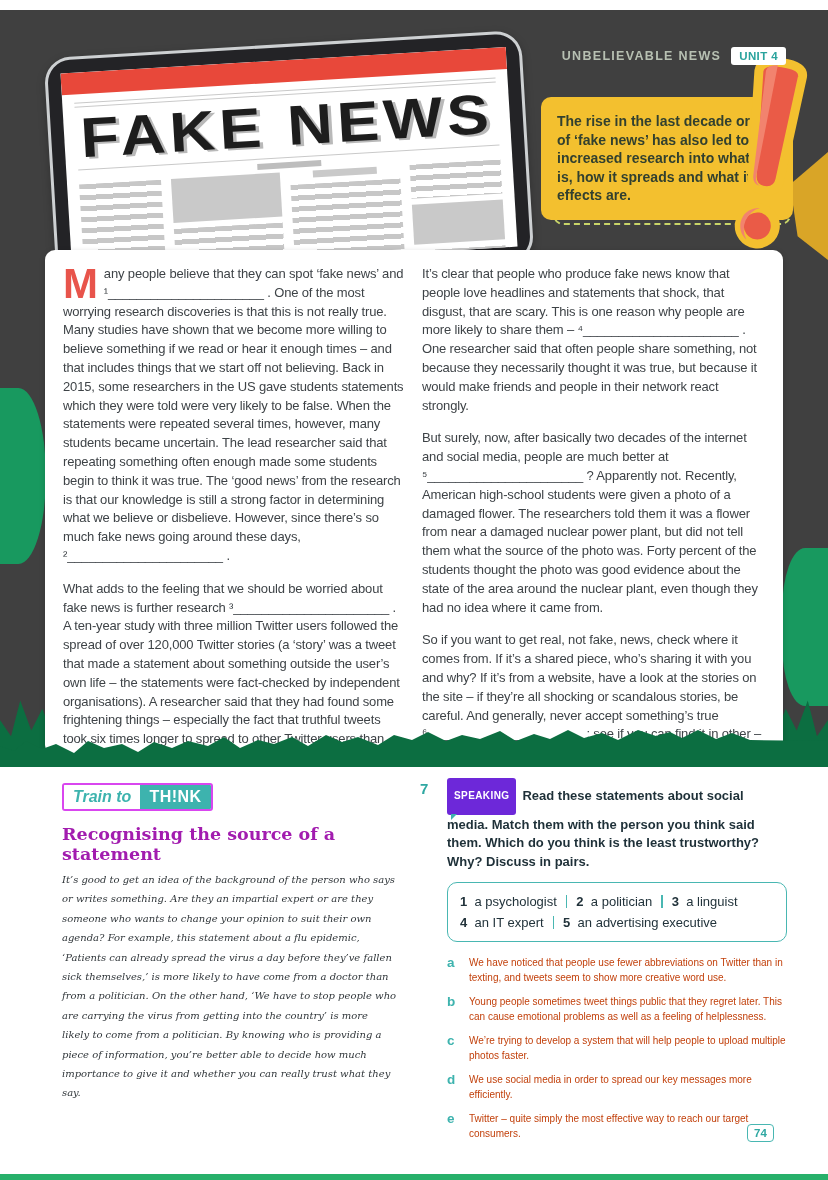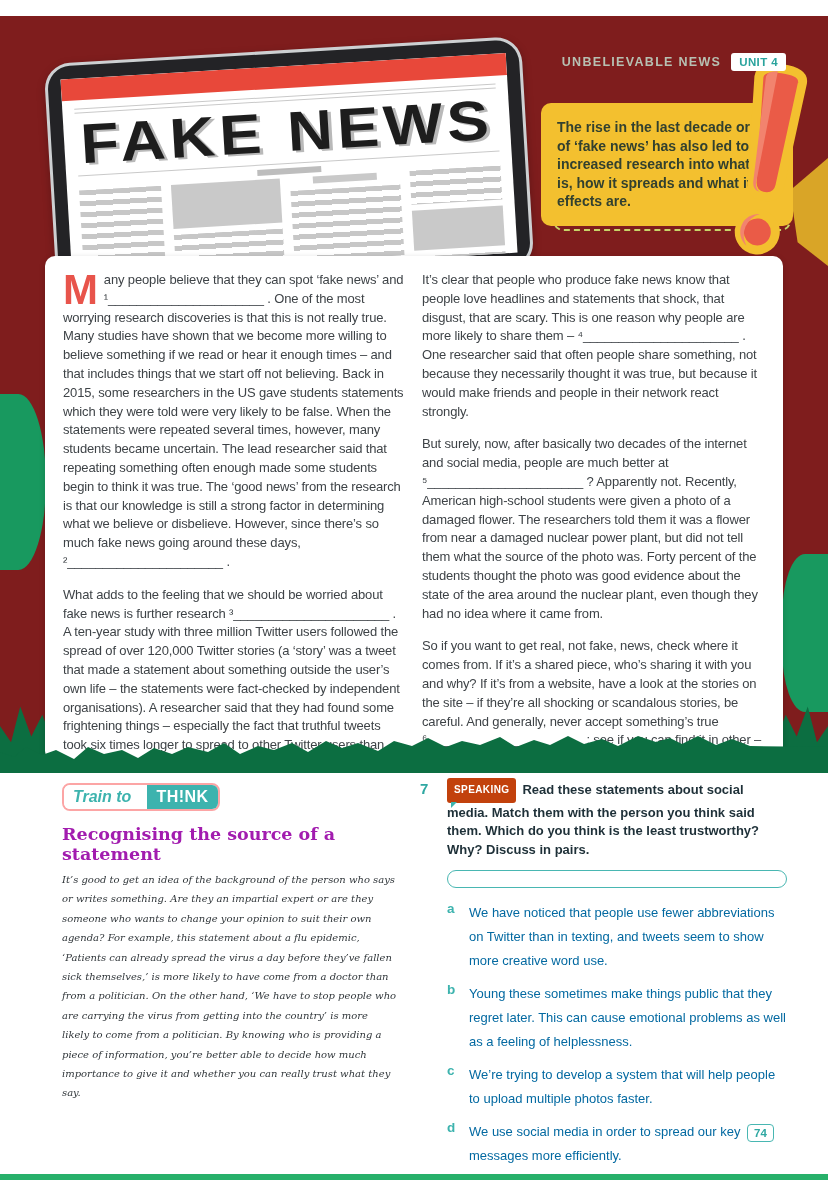--- a/index.html
+++ b/index.html
@@ -3,21 +3,21 @@
 <meta charset="utf-8">
 <style>
   * { margin:0; padding:0; box-sizing:border-box; }
   html,body { background:#ffffff; }
   .page {
     position:relative; width:828px; height:1180px; overflow:hidden;
     font-family:"Liberation Sans","DejaVu Sans",sans-serif; background:#ffffff;
   }
 
   
-  .hero { position:absolute; left:0; top:16px; width:828px; height:757px; background:#7f1d1d; overflow:hidden; }
+  .hero { position:absolute; left:0; top:10px; width:828px; height:757px; background:#404040; overflow:hidden; }
   .blob { position:absolute; background:#18995f; z-index:1; }
   .blob-left { left:0; top:378px; width:46px; height:176px; border-radius:0 60% 60% 0 / 0 50% 50% 0; }
   .blob-right { right:0; top:538px; width:46px; height:158px; border-radius:50% 0 0 50% / 40% 0 0 40%; }
   .mustard-wedge { position:absolute; right:0; top:142px; width:38px; height:108px; background:#d9a527; z-index:1;
     clip-path:polygon(100% 0,100% 100%,20% 78%,0 30%); }
   .trees { position:absolute; top:676px; width:92px; height:81px; background:#0c6e41; z-index:1;
     clip-path:polygon(0 100%,0 42%,12% 62%,22% 18%,34% 55%,46% 28%,58% 64%,70% 35%,84% 58%,100% 44%,100% 100%); }
   .trees-left { left:0; } .trees-right { right:0; transform:scaleX(-1); }
 
   .hero-header { position:absolute; top:37px; right:42px; display:flex; align-items:center; gap:10px; z-index:5; }
@@ -54,44 +54,44 @@
   .col { flex:1; color:#3e4347; font-size:13px; line-height:18.8px; letter-spacing:-0.15px; }
   .col p { margin-bottom:14px; }
   .dropcap { float:left; font-size:42px; line-height:33px; font-weight:bold; color:#e8544b; padding:2px 6px 0 0; }
 
   .grass { position:absolute; left:0; top:716px; z-index:3; display:block; }
 
   
   .bottom { position:absolute; left:0; top:757px; width:828px; height:423px; background:#ffffff; }
 
   .left-col { position:absolute; left:62px; top:26px; width:336px; }
-  .ttt-logo { display:inline-flex; border:2px solid #fca5a5; border-radius:8px; overflow:hidden;gap:7px; }
+  .ttt-logo { display:inline-flex; border:2px solid #d946ef; border-radius:3px; overflow:hidden; }
   .ttt-left { background:#ffffff; color:#3db3ae; font-style:italic; font-weight:bold; font-size:16px; padding:3px 9px; }
   .ttt-right { background:#3db3ae; color:#ffffff; font-weight:800; font-size:16px; padding:3px 9px; letter-spacing:.5px; }
   .ttt-heading { margin-top:13px; color:#a21caf; font-family:"DejaVu Serif","Liberation Serif",serif; font-weight:bold; font-size:17.5px; }
   .ttt-body { margin-top:6px; font-family:"DejaVu Serif","Liberation Serif",serif; font-style:italic;
     font-size:10px; line-height:19.4px; color:#30363a; }
 
   .right-col { position:absolute; left:420px; top:22px; width:372px; }
   .ex-head { display:flex; }
   .ex-num { width:27px; color:#2fa8a2; font-weight:bold; font-size:15px; padding-top:1px; }
   .ex-content { width:340px; }
   .instruction { font-weight:bold; font-size:13px; line-height:18.6px; color:#1e3038; }
-  .badge { position:relative; display:inline-block; background:#c2410c; color:#ffffff; font-size:10px; font-weight:bold;
-    letter-spacing:.4px; padding:3px 7px; border-radius:3px; margin-right:6px; top:-1px; }
+  .badge { position:relative; display:inline-block; background:#6d28d9; color:#ffffff; font-size:10px; font-weight:bold;
+    letter-spacing:.4px; padding:9px 7px; border-radius:3px; margin-right:6px; top:-1px; }
   .badge::after { content:''; position:absolute; left:4px; bottom:-5px; border:3px solid rgba(0,0,0,0);
     border-top-color:#3db3ae; border-left-color:#3db3ae; }
   .options-box { margin-top:11px; border:1.5px solid #49b7b2; border-radius:10px; padding:8px 12px;
     font-size:13px; color:#22333b; line-height:21px; }
   .opt-num { font-weight:bold; }
   .opt-sep { display:inline-block; width:1.5px; height:13px; background:#49b7b2; margin:0 9px; vertical-align:-2px; }
   .statements { margin-top:13px; list-style:none; }
   .statements li { display:flex; margin-bottom:9px; }
   .st-letter { width:22px; color:#3db3ae; font-weight:bold; font-size:13.5px; flex:none; }
-  .st-text { width:318px; font-size:13px; line-height:24px; color:#0369a1; }
+  .st-text { width:318px; font-size:10px; line-height:15px; color:#c2410c; }
 
   .page-badge { position:absolute; left:747px; top:367px; border:1.5px solid #49b7b2; border-radius:4px;
     color:#2fa8a2; font-weight:bold; font-size:11.5px; padding:2px 6px; background:#ffffff; }
 
   .footer-strip { position:absolute; left:0; bottom:0; width:828px; height:6px; background:#27b06a; }
 </style>
 </head>
 <body>
 
 <div class="page">
@@ -184,30 +184,41 @@
       <p class="ttt-body">It’s good to get an idea of the background of the person who says or writes something. Are they an impartial expert or are they someone who wants to change your opinion to suit their own agenda? For example, this statement about a flu epidemic, ‘Patients can already spread the virus a day before they’ve fallen sick themselves,’ is more likely to have come from a doctor than from a politician. On the other hand, ‘We have to stop people who are carrying the virus from getting into the country’ is more likely to come from a politician. By knowing who is providing a piece of information, you’re better able to decide how much importance to give it and whether you can really trust what they say.</p>
     </div>
 
     <div class="right-col">
       <div class="ex-head">
         <div class="ex-num">7</div>
         <div class="ex-content">
           <p class="instruction"><span class="badge">SPEAKING</span><span>Read these statements about social media. Match them with the person you think said them. Which do you think is the least trustworthy? Why? Discuss in pairs.</span></p>
 
           <div class="options-box">
+            <div>
+              <span class="opt-num">1</span>&nbsp;
+              <span>a psychologist</span><span class="opt-sep"></span><span class="opt-num">2</span>&nbsp;
+              <span>a politician</span><span class="opt-sep"></span><span class="opt-num">3</span>&nbsp;
+              <span>a linguist</span>
+            </div>
+            <div>
+              <span class="opt-num">4</span>&nbsp;
+              <span>an IT expert</span><span class="opt-sep"></span><span class="opt-num">5</span>&nbsp;
+              <span>an advertising executive</span>
+            </div>
           </div>
 
           <ul class="statements">
             <li>
                 <span class="st-letter">a</span>
                 <span class="st-text">We have noticed that people use fewer abbreviations on Twitter than in texting, and tweets seem to show more creative word use.</span>
               </li>
             <li>
                 <span class="st-letter">b</span>
-                <span class="st-text">Young these sometimes make things public that they regret later. This can cause emotional problems as well as a feeling of helplessness.</span>
+                <span class="st-text">Young people sometimes tweet things public that they regret later. This can cause emotional problems as well as a feeling of helplessness.</span>
               </li>
             <li>
                 <span class="st-letter">c</span>
                 <span class="st-text">We’re trying to develop a system that will help people to upload multiple photos faster.</span>
               </li>
             <li>
                 <span class="st-letter">d</span>
                 <span class="st-text">We use social media in order to spread our key messages more efficiently.</span>
               </li>
             <li>

